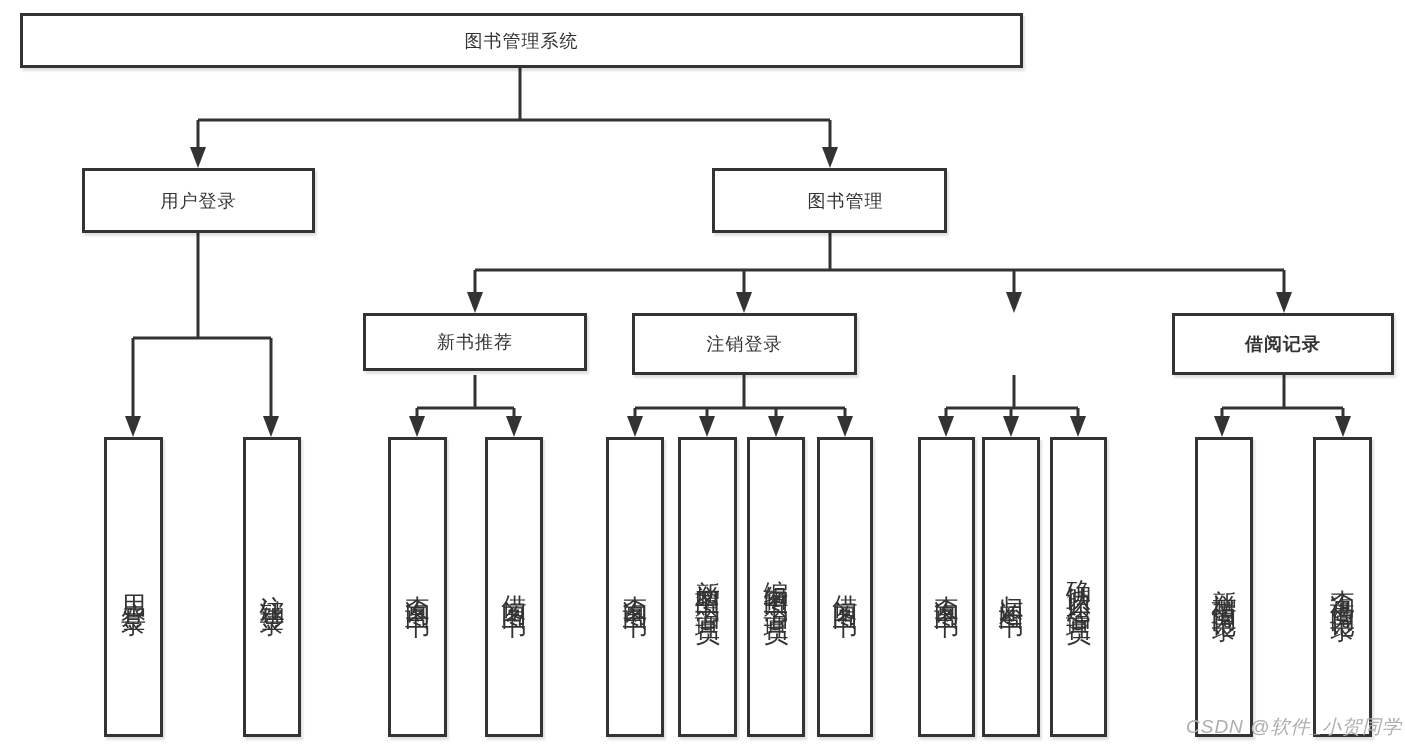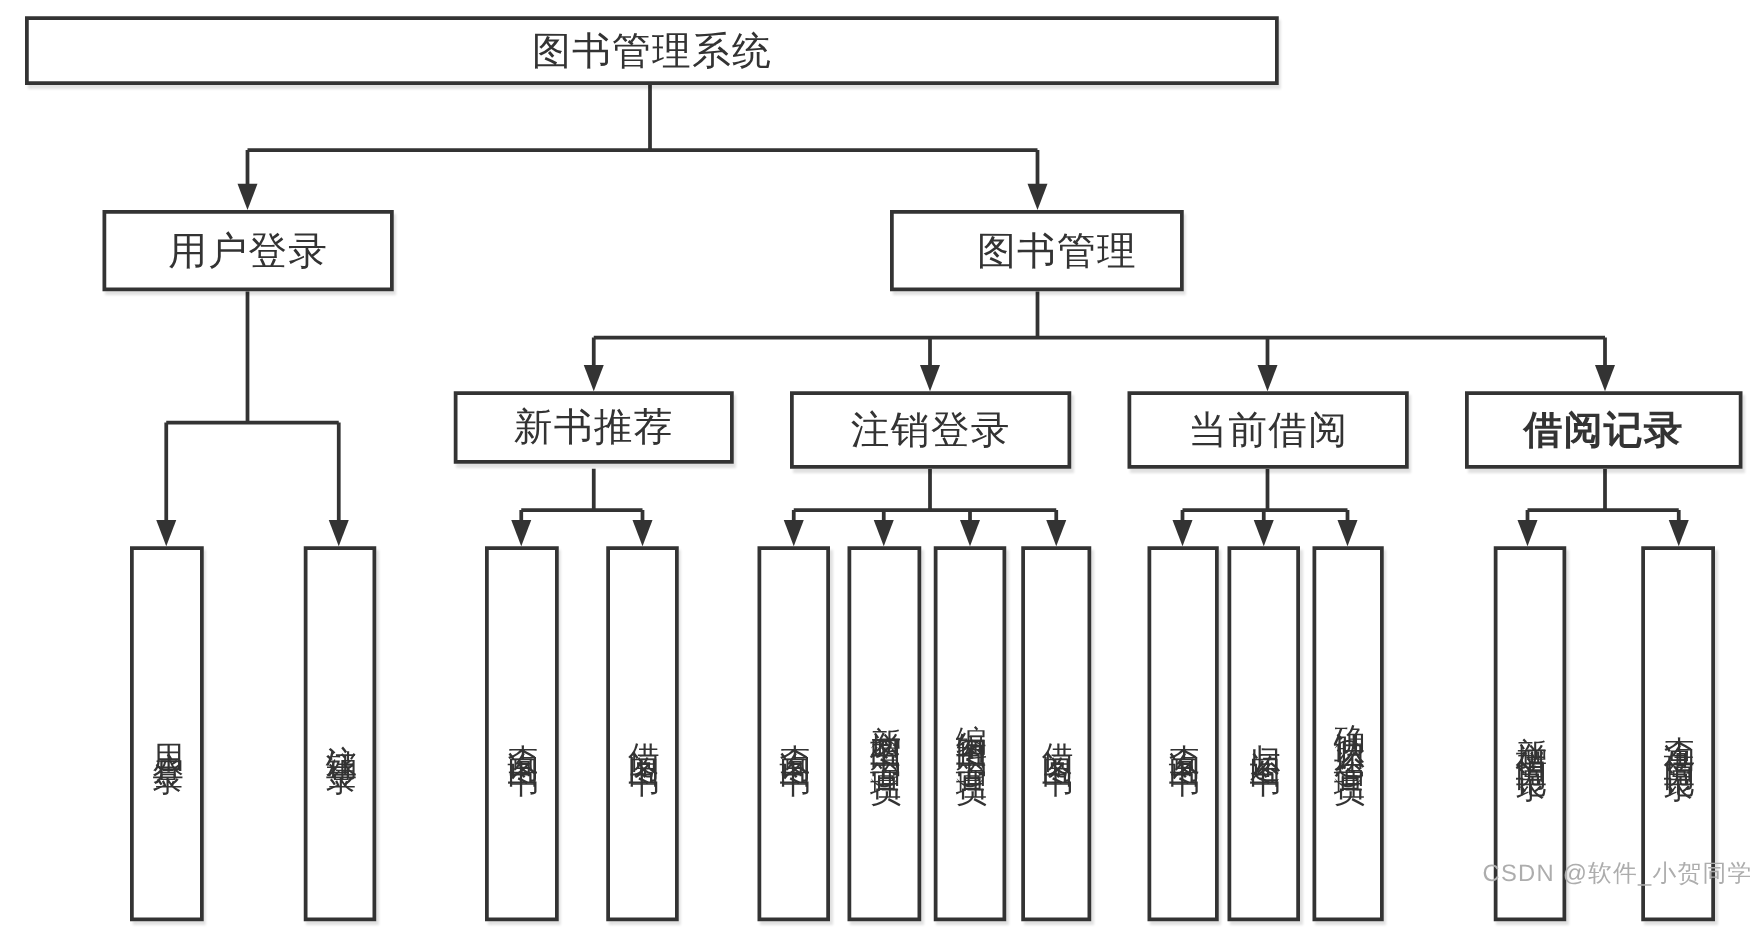--- a/index.html
+++ b/index.html
@@ -22,38 +22,39 @@
     box-sizing: border-box;
     background: #ffffff;
     border: 3px solid var(--border, #333333);
     display: flex;
     align-items: center;
     justify-content: center;
     color: var(--text, #333333);
     box-shadow: 2px 3px 2px rgba(0,0,0,0.12);
     z-index: 2;
   }
-  .h-node { font-size: 31px; letter-spacing: 1px; }
+  .h-node { font-size: 18px; letter-spacing: 1px; }
   .leaf { font-size: 25px; }
   .leaf .vtext {
     writing-mode: vertical-rl;
     text-orientation: mixed;
     letter-spacing: 6px;
     line-height: 1;
     white-space: nowrap;
   }
   .watermark {
     position: absolute;
     left: 1186px;
-    top: 686px;
+    top: 714px;
     font-size: 19px;
     color: var(--wm, #adadad);
     z-index: 5;
     letter-spacing: 1px;
     white-space: nowrap;
+    font-style: italic;
   }
 </style>
 </head>
 <body>
 
 <div id="stage">
 
   <svg id="connectors" viewBox="0 0 1405 747" xmlns="http://www.w3.org/2000/svg">
 
     <path d="M520 68 V120 M198 120 H830 M198 120 V150 M830 120 V150" stroke="#333333" stroke-width="3" fill="none"></path>
@@ -90,21 +91,20 @@
     <polygon points="1335,416 1351,416 1343,437" fill="#333333"></polygon>
   </svg>
 
   <div class="node h-node" style="left:20px; top:13px; width:1003px; height:55px;">图书管理系统</div>
 
   <div class="node h-node" style="left:82px; top:168px; width:233px; height:65px;">用户登录</div>
   <div class="node h-node" style="left:712px; top:168px; width:235px; height:65px;padding-left:32px;">图书管理</div>
 
   <div class="node h-node" style="left:363px; top:313px; width:224px; height:58px;">新书推荐</div>
   <div class="node h-node" style="left:632px; top:313px; width:225px; height:62px;">注销登录</div>
-  <div class="node h-node" style="left:902px; top:313px; width:225px; height:62px;">当前借阅</div>
   <div class="node h-node" style="left:1172px; top:313px; width:222px; height:62px;font-weight:bold;">借阅记录</div>
 
   <div class="node leaf" style="left:104px; top:437px; width:59px; height:300px;">
     <span class="vtext">用户登录</span>
   </div>
   <div class="node leaf" style="left:243px; top:437px; width:58px; height:300px;">
     <span class="vtext">注销登录</span>
   </div>
 
   <div class="node leaf" style="left:388px; top:437px; width:59px; height:300px;">

